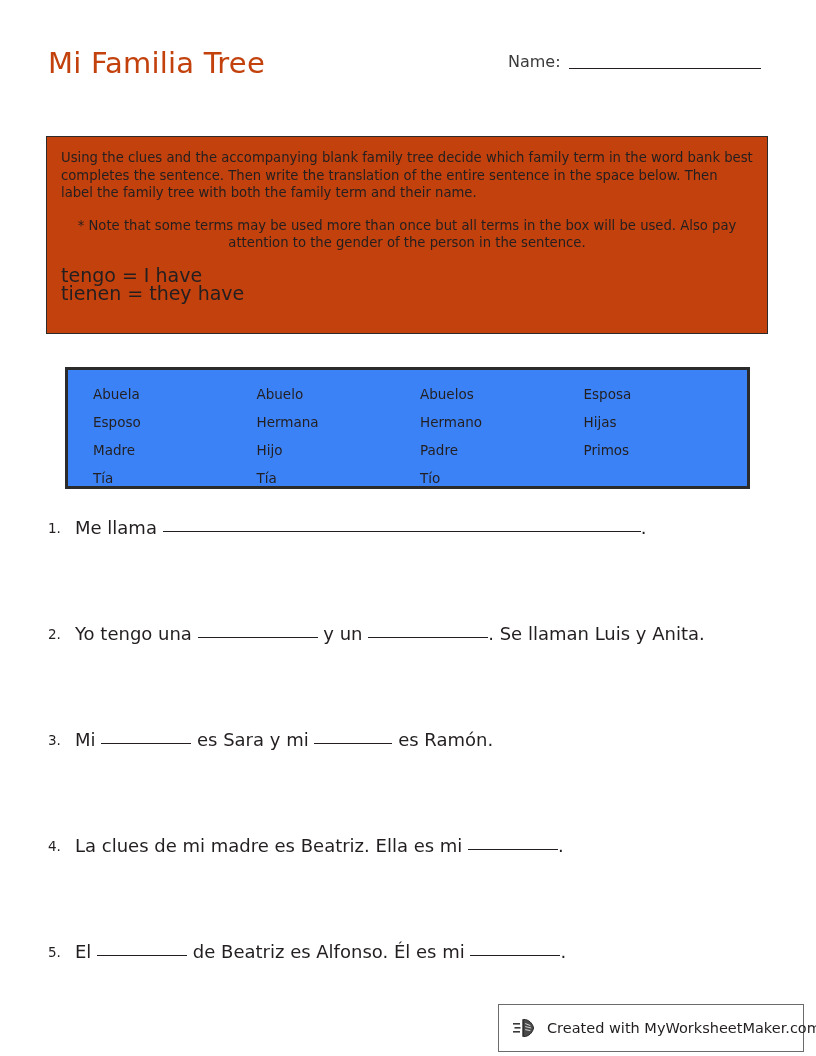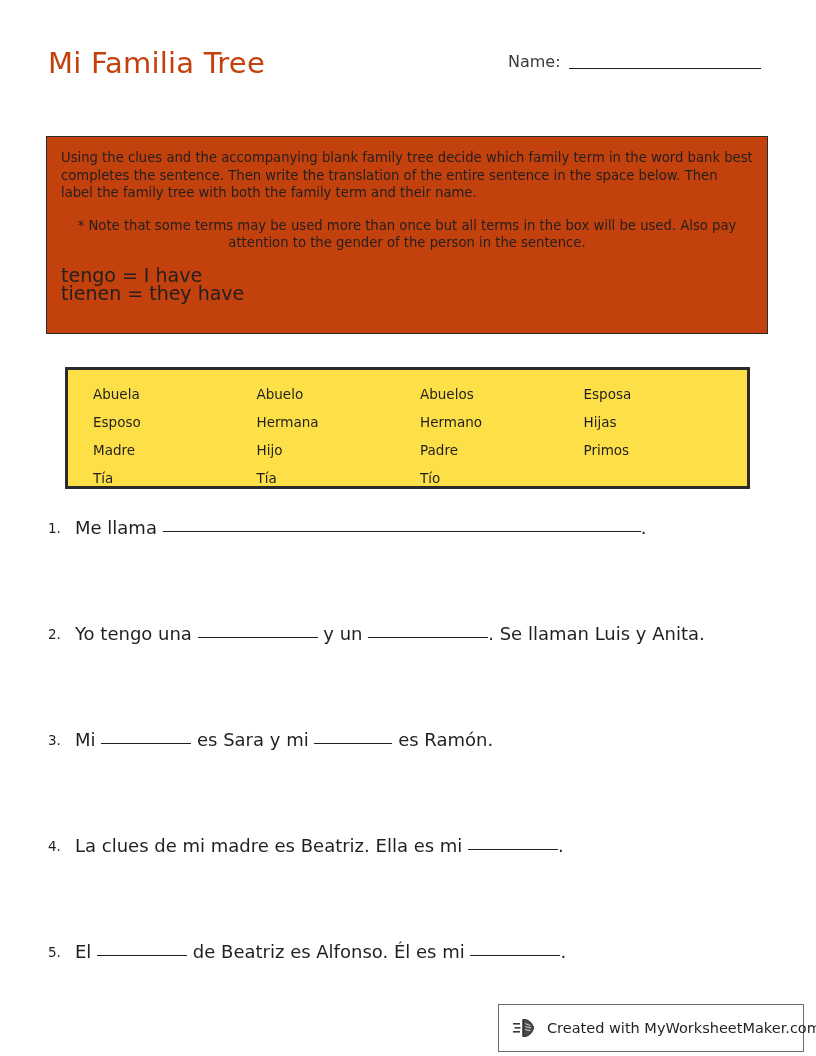--- a/index.html
+++ b/index.html
@@ -90,21 +90,21 @@
 
   
   .word-bank {
     position: absolute;
     left: 65px;
     top: 367px;
     width: 685px;
     height: 122px;
     box-sizing: border-box;
     border: 3px solid #2b2b2b;
-    background: #fde047;
+    background: #3b82f6;
   }
   .word-bank-grid {
     display: grid;
     grid-template-columns: repeat(4, 1fr);
     grid-auto-rows: 28px;
     padding: 10px 0 0 25px;
     box-sizing: border-box;
     height: 100%;
   }
   .word-cell {

